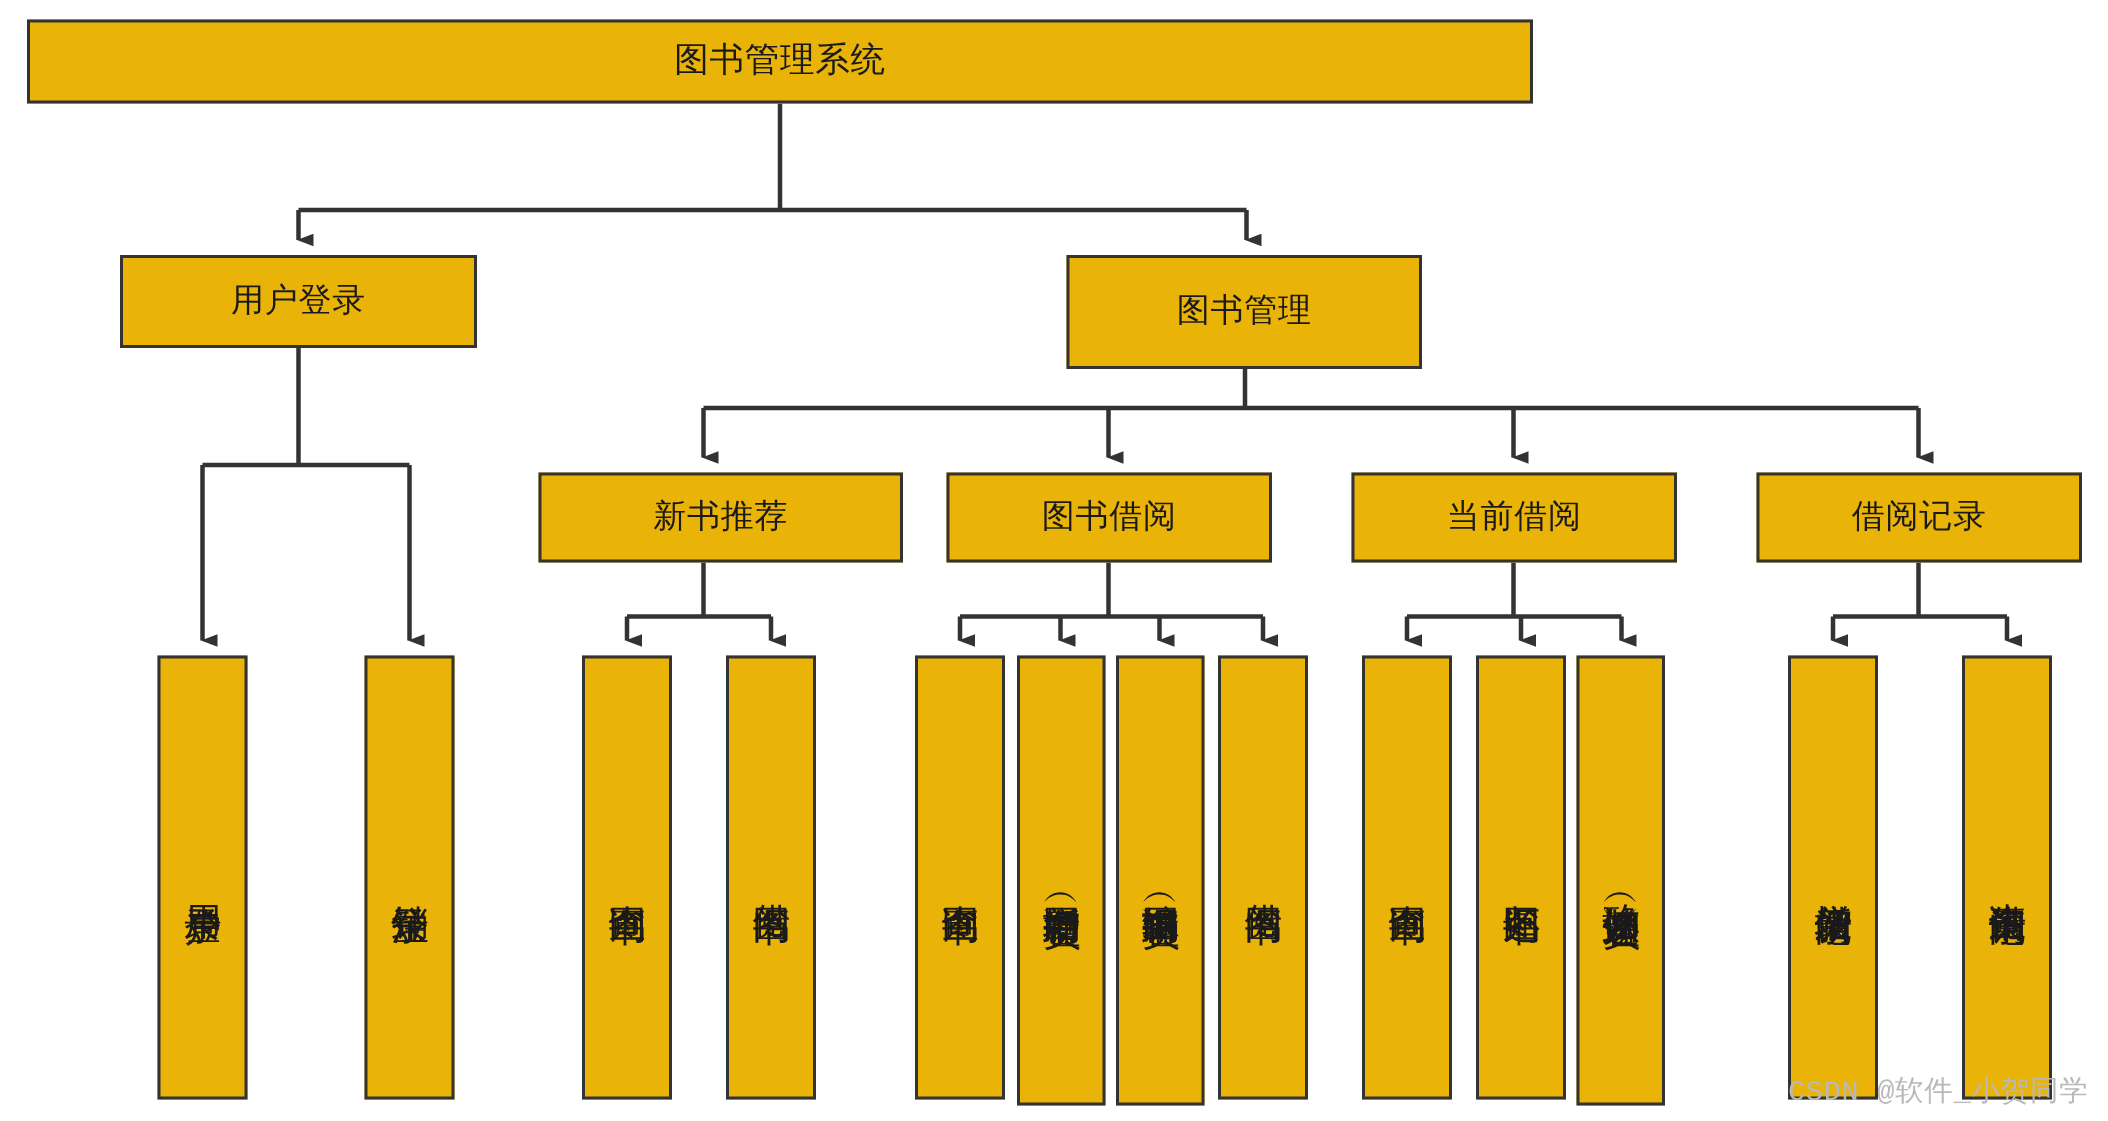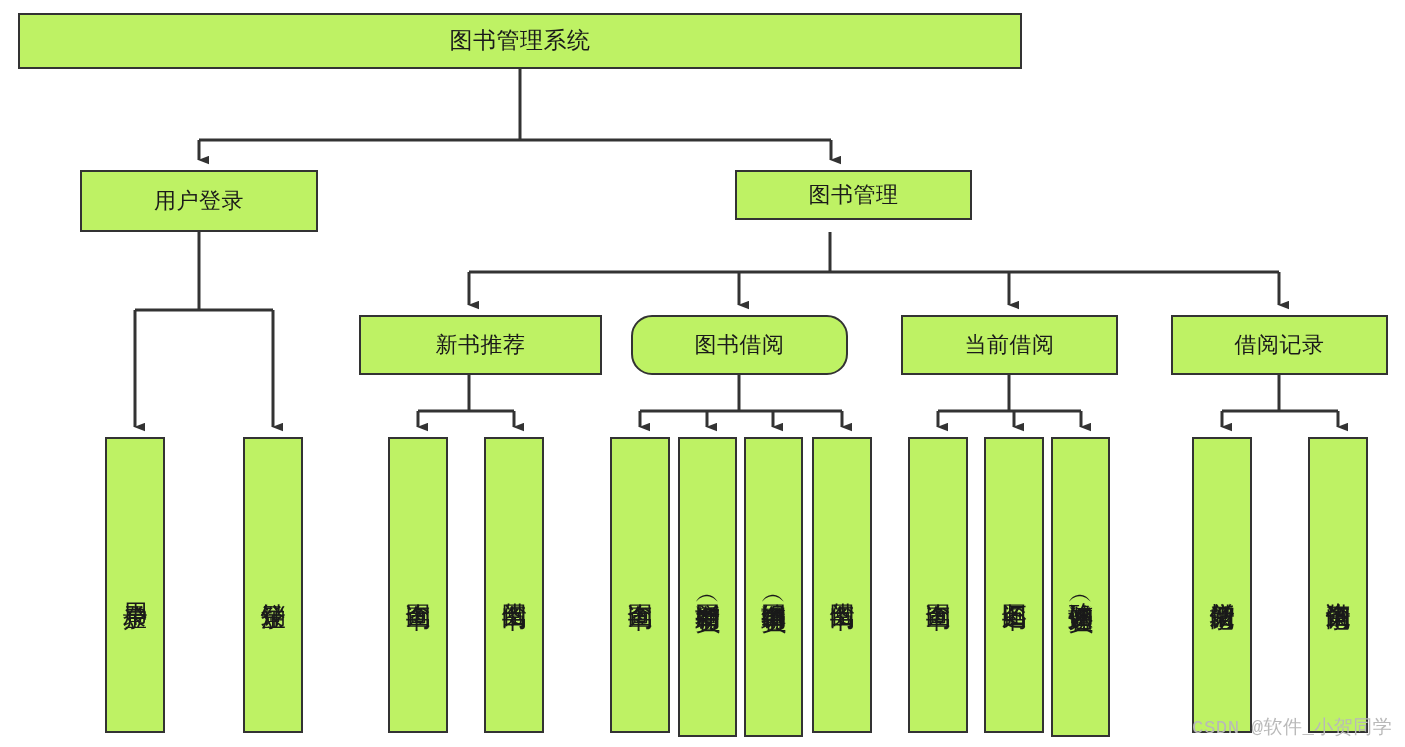--- a/index.html
+++ b/index.html
@@ -23,21 +23,21 @@
   svg.diagram-canvas {
     position: absolute;
     left: 0;
     top: 0;
     width: 1405px;
     height: 747px;
   }
   .node-box {
     position: absolute;
     box-sizing: border-box;
-    background: #bef264;
+    background: #eab308;
     border: 2.5px solid #333333;
     display: flex;
     align-items: center;
     justify-content: center;
     overflow: hidden;
   }
   .node-label {
     font-family: "DejaVu Sans", "Liberation Sans", sans-serif;
     color: #1a1a1a;
     text-align: center;
@@ -124,28 +124,28 @@
     </g>
   </svg>
 
   <div class="node-box node-root" style="left:18px; top:13px; width:1004px; height:56px;">
     <span class="node-label">图书管理系统</span>
   </div>
 
   <div class="node-box node-l2" style="left:80px; top:170px; width:238px; height:62px;">
     <span class="node-label">用户登录</span>
   </div>
-  <div class="node-box node-l2" style="left:711px; top:170px; width:237px; height:50px;margin-left:24px;">
+  <div class="node-box node-l2" style="left:711px; top:170px; width:237px; height:76px;">
     <span class="node-label">图书管理</span>
   </div>
 
   <div class="node-box node-l3" style="left:359px; top:315px; width:243px; height:60px;">
     <span class="node-label">新书推荐</span>
   </div>
-  <div class="node-box node-l3" style="left:631px; top:315px; width:217px; height:60px;border-radius:21px;">
+  <div class="node-box node-l3" style="left:631px; top:315px; width:217px; height:60px;">
     <span class="node-label">图书借阅</span>
   </div>
   <div class="node-box node-l3" style="left:1171px; top:315px; width:217px; height:60px;">
     <span class="node-label">借阅记录</span>
   </div>
   <div class="node-box node-l3" style="left:901px; top:315px; width:217px; height:60px;">
     <span class="node-label">当前借阅</span>
   </div>
 
   <div class="node-box node-leaf" style="left:105px; top:437px; width:60px; height:296px;">

